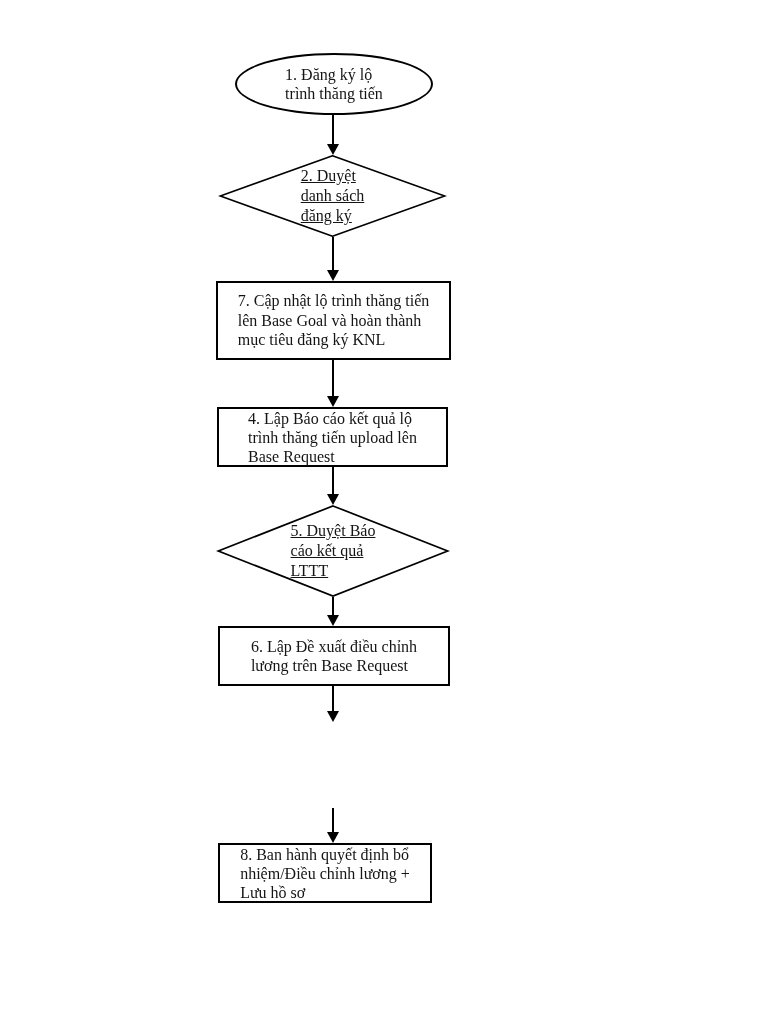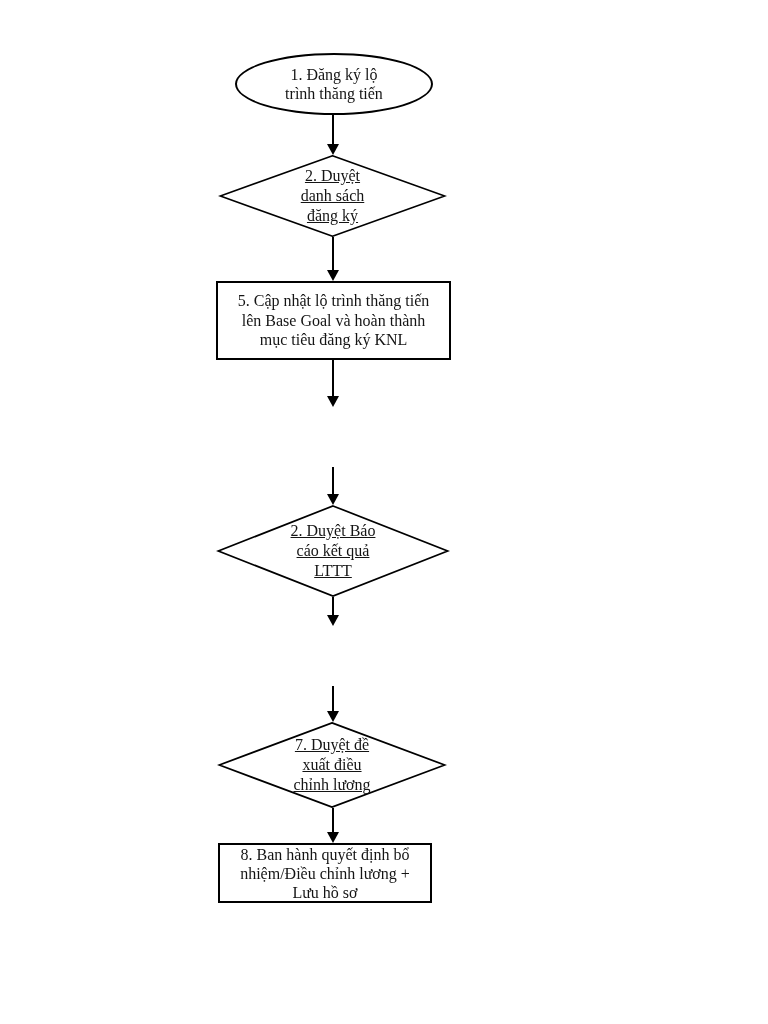--- a/index.html
+++ b/index.html
@@ -17,21 +17,21 @@
   .node {
     position: absolute;
     display: flex;
     align-items: center;
     justify-content: center;
   }
 
   .node-label {
     position: relative;
     z-index: 2;
-    text-align: center;
+    text-align: left;
     white-space: pre-line;
     color: #141414;
     font-size: 16px;
     line-height: 19.5px;
   }
 
   
   .ellipse {
     border: 2px solid #000000;
     border-radius: 50%;
@@ -116,64 +116,65 @@
 danh sách
 đăng ký</div>
   </div>
 
   <div class="arrow a2">
     <div class="shaft"></div>
     <div class="head"></div>
   </div>
 
   <div class="node rect n3">
-    <div class="node-label">5. Cập nhật lộ trình thăng tiến
+    <div class="node-label">7. Cập nhật lộ trình thăng tiến
 lên Base Goal và hoàn thành
 mục tiêu đăng ký KNL</div>
   </div>
 
   <div class="arrow a3">
     <div class="shaft"></div>
     <div class="head"></div>
   </div>
 
+  <div class="node rect n4">
+    <div class="node-label">4. Lập Báo cáo kết quả lộ
+trình thăng tiến upload lên
+Base Request</div>
+  </div>
 
   <div class="arrow a4">
     <div class="shaft"></div>
     <div class="head"></div>
   </div>
 
   <div class="node diamond n5">
     <svg class="shape-svg" viewBox="0 0 100 100" preserveAspectRatio="none">
       <polygon points="50,1 99,50 50,99 1,50"></polygon>
     </svg>
-    <div class="node-label">2. Duyệt Báo
+    <div class="node-label">5. Duyệt Báo
 cáo kết quả
 LTTT</div>
   </div>
 
   <div class="arrow a5">
     <div class="shaft"></div>
     <div class="head"></div>
   </div>
 
+  <div class="node rect n6">
+    <div class="node-label">6. Lập Đề xuất điều chỉnh
+lương trên Base Request</div>
+  </div>
 
   <div class="arrow a6">
     <div class="shaft"></div>
     <div class="head"></div>
   </div>
 
-  <div class="node diamond n7">
-    <svg class="shape-svg" viewBox="0 0 100 100" preserveAspectRatio="none">
-      <polygon points="50,1 99,50 50,99 1,50"></polygon>
-    </svg>
-    <div class="node-label">7. Duyệt đề
-xuất điều
-chỉnh lương</div>
-  </div>
 
   <div class="arrow a7">
     <div class="shaft"></div>
     <div class="head"></div>
   </div>
 
   <div class="node rect n8">
     <div class="node-label">8. Ban hành quyết định bổ
 nhiệm/Điều chỉnh lương +
 Lưu hồ sơ</div>

